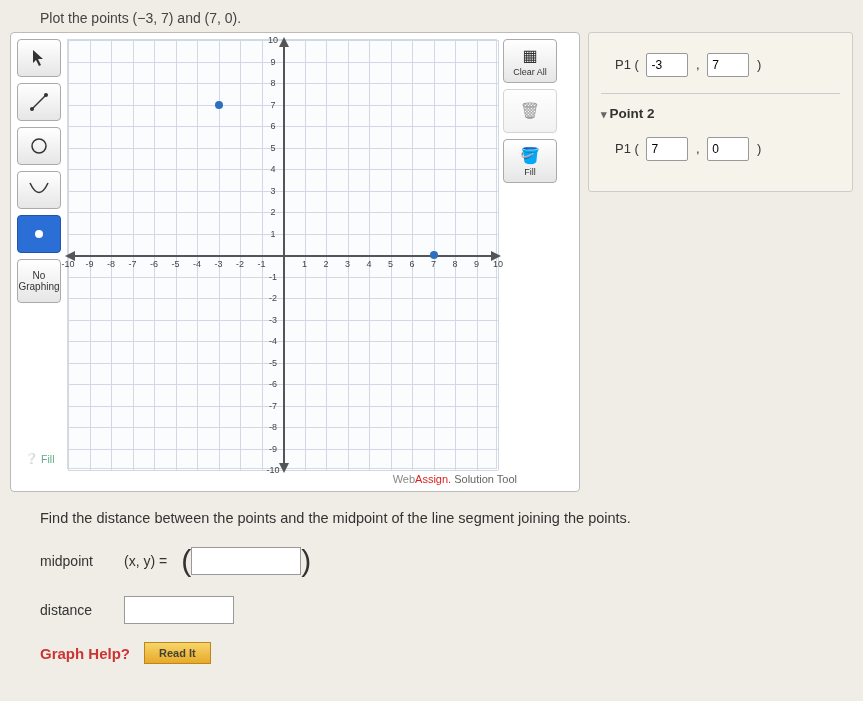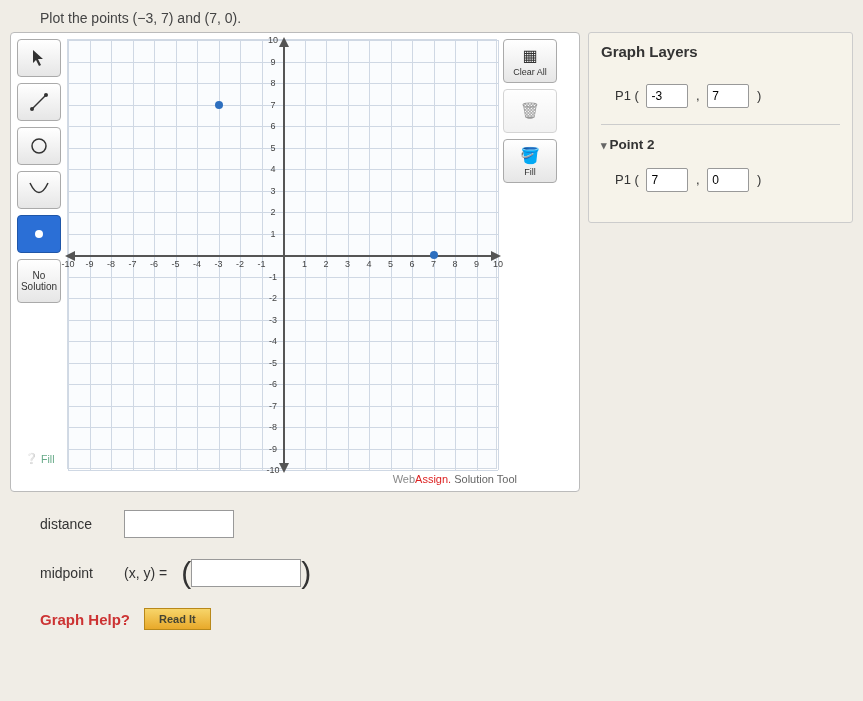--- a/index.html
+++ b/index.html
@@ -78,21 +78,21 @@
         <div class="tbtn">
           <svg width="22" height="20" viewBox="0 0 22 20">
               <path d="M2 3 Q11 22 20 3" fill="none" stroke="#333" stroke-width="1.5"></path>
             </svg>
         </div>
         <div class="tbtn selected">
           <svg width="12" height="12">
               <circle cx="6" cy="6" r="4" fill="#fff"></circle>
             </svg>
         </div>
-        <div class="tbtn tbtn-tall">No Solution</div>
+        <div class="tbtn tbtn-tall">No Graphing</div>
         <div class="spacer"></div>
         <div class="help-btn">
           <span>❔</span>
           <span>Fill</span>
         </div>
       </div>
 
       <div class="graph-wrap" id="graph">
           <div class="gridline" style="left: 0px; top: 0px; width: 1px; height: 430px;"></div>
           <div class="gridline" style="left: 21.5px; top: 0px; width: 1px; height: 430px;"></div>
@@ -199,21 +199,20 @@
           <span>Fill</span>
         </div>
       </div>
     </div>
     <div class="branding">
       <span class="wa1">Web</span><span class="wa2">Assign.</span><span> Solution Tool</span>
     </div>
   </div>
 
   <div class="layers-panel">
-    <div class="layers-title">Graph Layers</div>
 
     <div class="point-section">
       <div class="coord-row">
         <span>P1</span> (
         <input type="text" value="-3" style=""> ,
         <input type="text" value="7" style=""> )
       </div>
     </div>
     <hr class="divider">
     <div class="point-section">
@@ -221,33 +220,34 @@
       <div class="coord-row">
         <span>P1</span> (
         <input type="text" value="7" style=""> ,
         <input type="text" value="0" style=""> )
       </div>
     </div>
   </div>
 </div>
 
 <div class="question-area">
-
-  <div class="ansrow">
-    <span class="anslabel">distance</span>
-    <input class="ansbox" type="text" style="">
-  </div>
+  <div class="qtext">Find the distance between the points and the midpoint of the line segment joining the points.</div>
 
   <div class="ansrow">
     <span class="anslabel">midpoint</span>
     <span>(x, y)  =</span>
     <span class="anspair">
       <span class="bigparen">(</span>
       <input class="ansbox" type="text" style="">
       <span class="bigparen">)</span>
     </span>
   </div>
 
+  <div class="ansrow">
+    <span class="anslabel">distance</span>
+    <input class="ansbox" type="text" style="">
+  </div>
+
   <div class="need-help">
     <span>Graph Help?</span>
     <button class="readbtn">Read It</button>
   </div>
 </div>
 
 </body></html>

